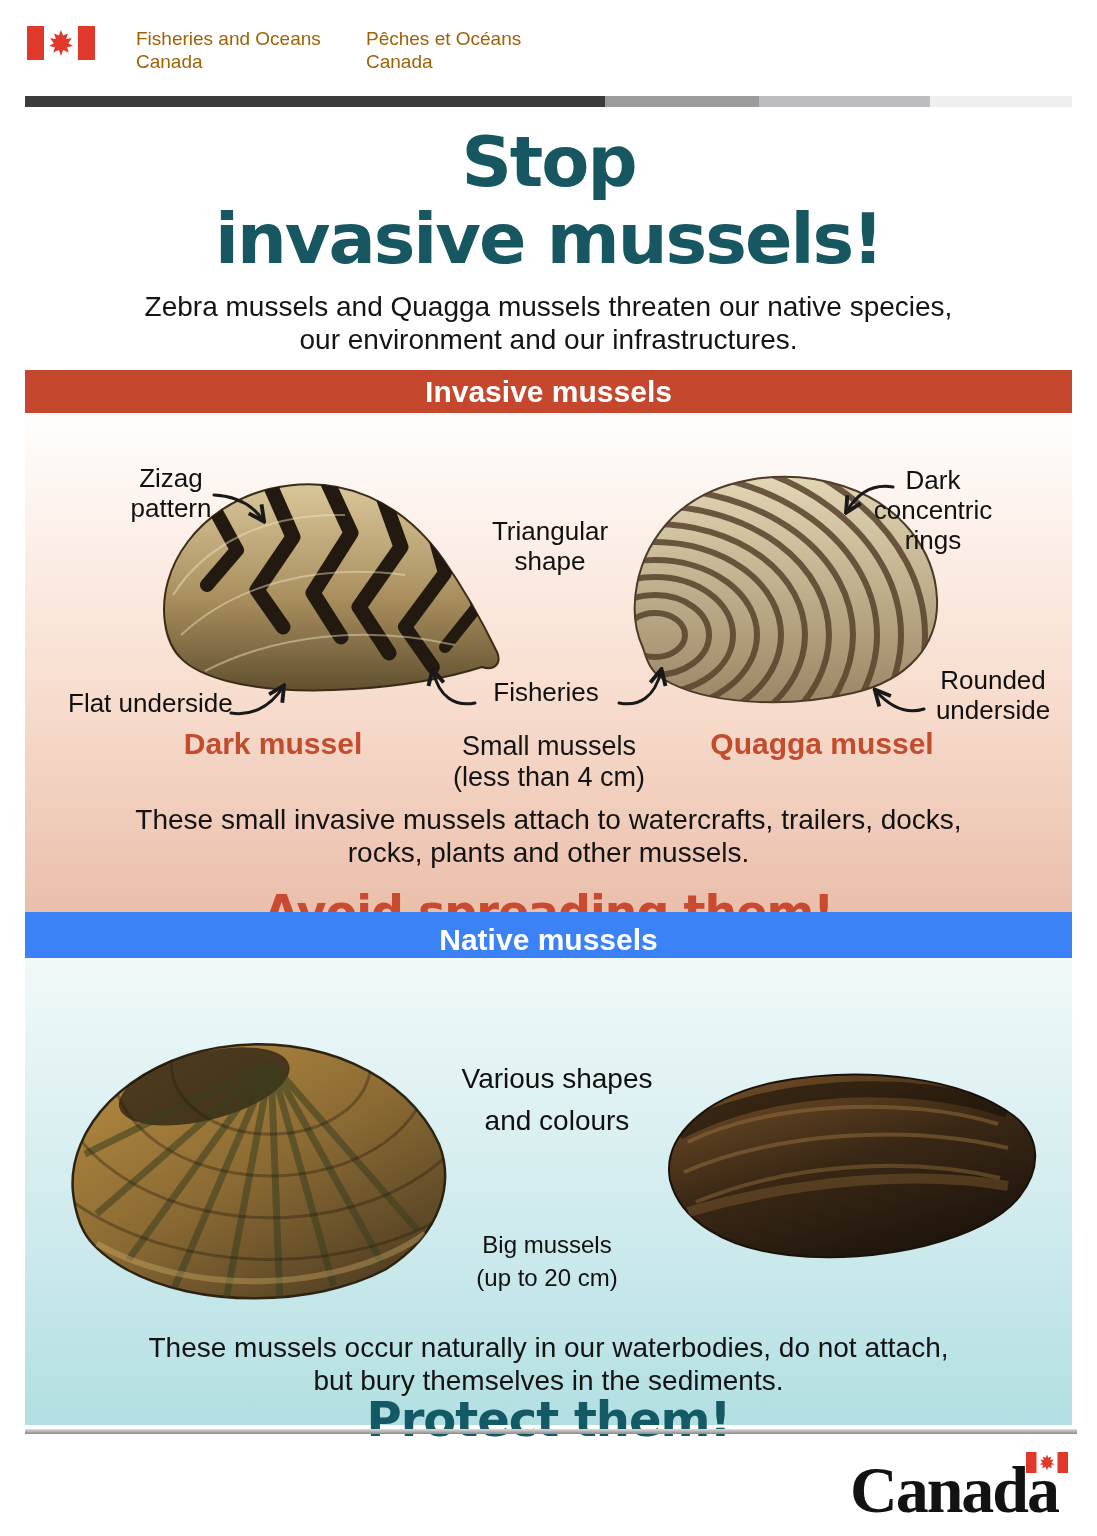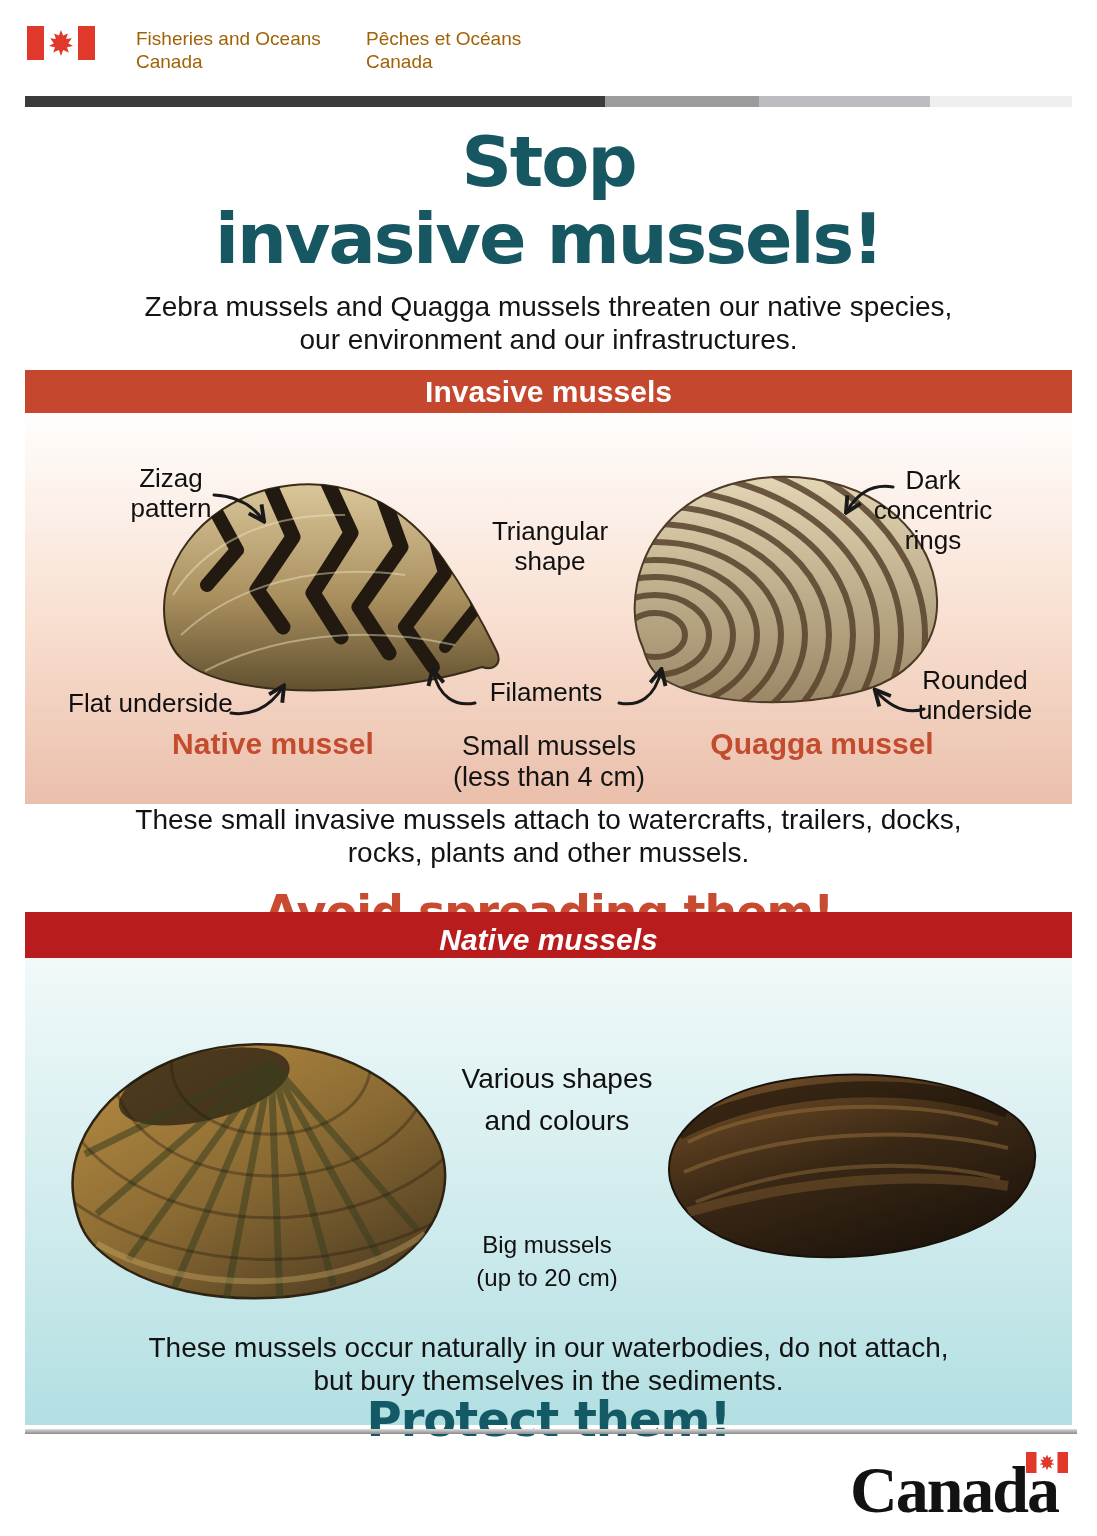--- a/index.html
+++ b/index.html
@@ -26,26 +26,26 @@
   
   .page-title{left:0;top:124px;width:100%;text-align:center;color:#175761;
     font-family:"DejaVu Sans",sans-serif;font-weight:bold;letter-spacing:-2px;}
   .page-title .t{font-size:70px;line-height:77px;}
   .intro{left:0;top:290px;width:100%;text-align:center;font-size:28px;line-height:33px;}
 
   
   .section{left:25px;width:1047px;}
   .banner{height:43px;display:flex;align-items:center;justify-content:center;
     color:#ffffff;font-size:30px;font-weight:bold;}
-  #invasive{top:370px;height:434px;}
+  #invasive{top:370px;height:542px;}
   #invasive .banner{background:#c5482e;}
   #invasive .body{position:absolute;top:43px;left:0;right:0;bottom:0;
     background:linear-gradient(#fffefd 0%,#f8decf 55%,#eabfab 100%);padding-left:6px;}
   #native{top:912px;height:513px;}
-  #native .banner{background:#b91c1c;height:56px;font-style:italic;}
+  #native .banner{background:#3b82f6;height:56px;}
   #native .body{position:absolute;top:46px;left:0;right:0;bottom:0;
     background:linear-gradient(#f1f9f9 0%,#cdeaec 60%,#b2dfe2 100%);}
 
   .feature-label{font-size:26px;line-height:30px;color:#101010;}
   .species-name{font-size:30px;font-weight:bold;color:#c34b2e;text-align:center;}
   .note{font-size:27px;line-height:31px;text-align:center;}
   .para{left:0;width:100%;text-align:center;font-size:28px;line-height:33px;color:#131313;}
   .cta{left:0;width:100%;text-align:center;font-family:"DejaVu Sans",sans-serif;font-weight:bold;}
   .cta-red{font-size:46px;color:#c84a31;letter-spacing:-1px;}
   .cta-teal{font-size:48px;color:#145a66;letter-spacing:-1px;}
@@ -164,21 +164,21 @@
       <div class="abs feature-label" style="left:43px;top:275px;">Flat underside</div>
       <svg class="abs" style="left:202px;top:266px;" width="66" height="40">
         <defs>
             <marker id="m2" viewBox="0 0 10 10" refX="8" refY="5" markerWidth="6.5" markerHeight="6.5" orient="auto">
           <path d="M1,1 L9,5 L1,9" fill="none" stroke="#191919" stroke-width="2"></path>
             </marker>
           </defs>
         <path class="arrow" d="M4,34 C22,37 42,30 56,8" marker-end="url(#m2)"></path>
       </svg>
 
-      <div class="abs feature-label center" style="left:421px;top:264px;width:200px;">Filaments</div>
+      <div class="abs feature-label center" style="left:421px;top:264px;width:200px;">Fisheries</div>
       <svg class="abs" style="left:396px;top:250px;" width="58" height="46">
         <defs>
             <marker id="m3" viewBox="0 0 10 10" refX="8" refY="5" markerWidth="6.5" markerHeight="6.5" orient="auto">
           <path d="M1,1 L9,5 L1,9" fill="none" stroke="#191919" stroke-width="2"></path>
             </marker>
           </defs>
         <path class="arrow" d="M54,40 C34,44 18,34 12,8" marker-end="url(#m3)"></path>
       </svg>
       <svg class="abs" style="left:590px;top:250px;" width="58" height="46">
         <defs>
@@ -194,32 +194,32 @@
 rings</div>
       <svg class="abs" style="left:812px;top:68px;" width="60" height="38">
         <defs>
             <marker id="m5" viewBox="0 0 10 10" refX="8" refY="5" markerWidth="6.5" markerHeight="6.5" orient="auto">
           <path d="M1,1 L9,5 L1,9" fill="none" stroke="#191919" stroke-width="2"></path>
             </marker>
           </defs>
         <path class="arrow" d="M56,6 C38,3 22,10 10,30" marker-end="url(#m5)"></path>
       </svg>
 
-      <div class="abs feature-label pre center" style="left:850px;top:252px;width:200px;">Rounded
+      <div class="abs feature-label pre center" style="left:868px;top:252px;width:200px;">Rounded
 underside</div>
       <svg class="abs" style="left:843px;top:268px;" width="60" height="34">
         <defs>
             <marker id="m6" viewBox="0 0 10 10" refX="8" refY="5" markerWidth="6.5" markerHeight="6.5" orient="auto">
           <path d="M1,1 L9,5 L1,9" fill="none" stroke="#191919" stroke-width="2"></path>
             </marker>
           </defs>
         <path class="arrow" d="M56,28 C40,33 24,28 8,10" marker-end="url(#m6)"></path>
       </svg>
 
-      <div class="abs species-name" style="left:98px;top:314px;width:300px;">Native mussel</div>
+      <div class="abs species-name" style="left:98px;top:314px;width:300px;">Dark mussel</div>
       <div class="abs note pre" style="left:374px;top:318px;width:300px;">Small mussels
 (less than 4 cm)</div>
       <div class="abs species-name" style="left:647px;top:314px;width:300px;">Quagga mussel</div>
 
       <div class="abs para pre" style="top:390px;">These small invasive mussels attach to watercrafts, trailers, docks,
 rocks, plants and other mussels.</div>
       <div class="abs cta cta-red" style="top:472px;">Avoid spreading them!</div>
     </div>
   </div>
 

